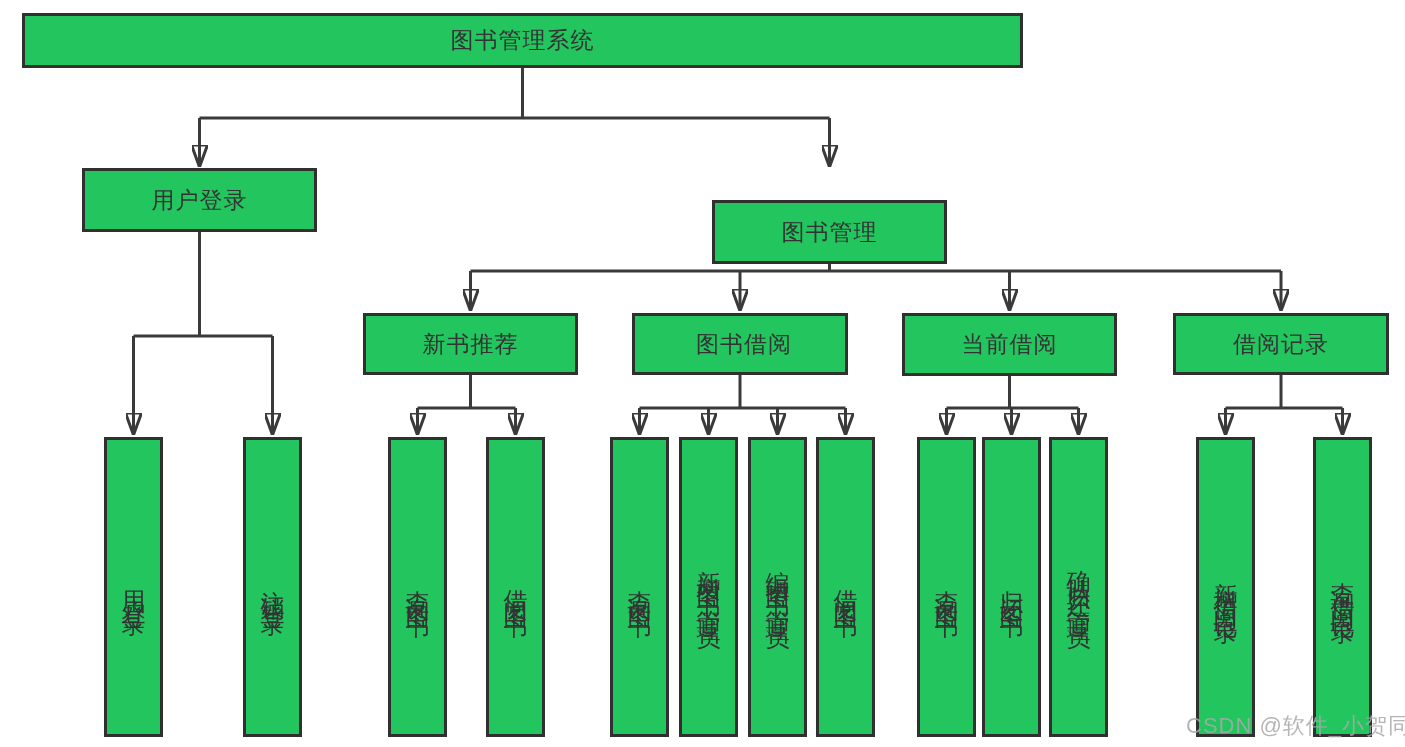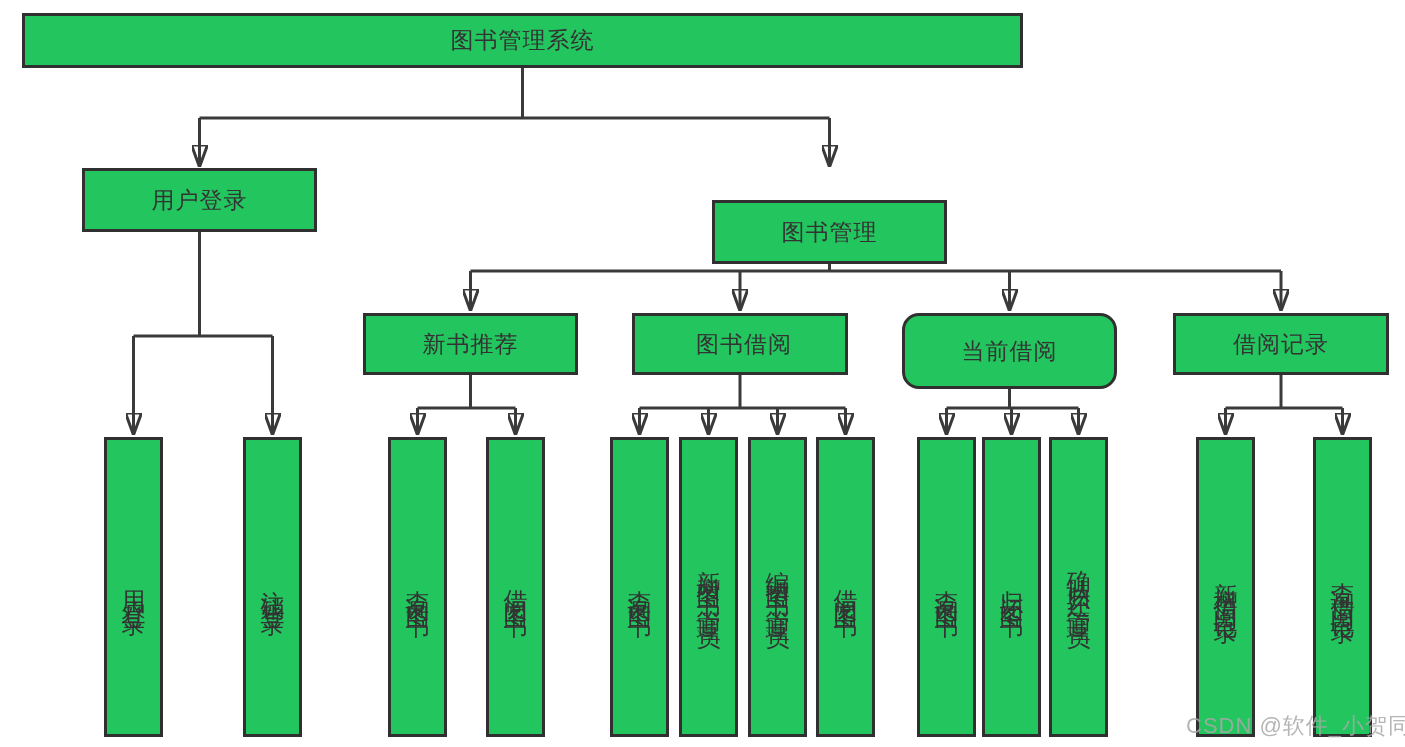--- a/index.html
+++ b/index.html
@@ -112,21 +112,21 @@
     <path d="M1342.5,408 V434" marker-end="url(#arrowhead)"></path>
   </svg>
 
   <div class="box" style="left:22px; top:13px; width:1001px; height:55px;">图书管理系统</div>
 
   <div class="box" style="left:82px; top:168px; width:235px; height:64px;">用户登录</div>
   <div class="box" style="left:712px; top:168px; width:235px; height:64px;margin-top:32px;">图书管理</div>
 
   <div class="box" style="left:363px; top:313px; width:215px; height:62px;">新书推荐</div>
   <div class="box" style="left:632px; top:313px; width:216px; height:62px;padding-left:8px;">图书借阅</div>
-  <div class="box" style="left:902px; top:313px; width:215px; height:76px;border-radius:17px;">当前借阅</div>
+  <div class="box" style="left:902px; top:313px; width:215px; height:63px;">当前借阅</div>
   <div class="box" style="left:1173px; top:313px; width:216px; height:62px;">借阅记录</div>
 
   <div class="box leaf" style="left:104px; top:437px; width:59px; height:300px;">用户登录</div>
   <div class="box leaf" style="left:243px; top:437px; width:59px; height:300px;">注销登录</div>
 
   <div class="box leaf" style="left:388px; top:437px; width:59px; height:300px;">查询图书</div>
   <div class="box leaf" style="left:486px; top:437px; width:59px; height:300px;">借阅图书</div>
 
   <div class="box leaf" style="left:610px; top:437px; width:59px; height:300px;">查询图书</div>
   <div class="box leaf" style="left:679px; top:437px; width:59px; height:300px;">新增图书（管理员）</div>

